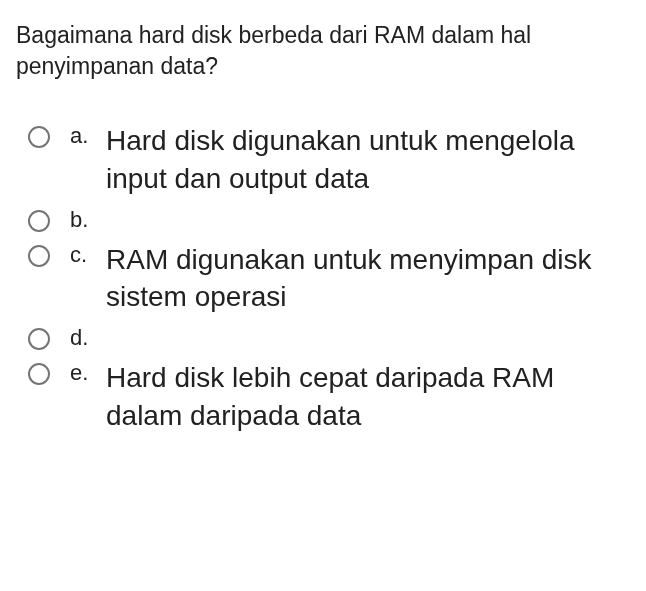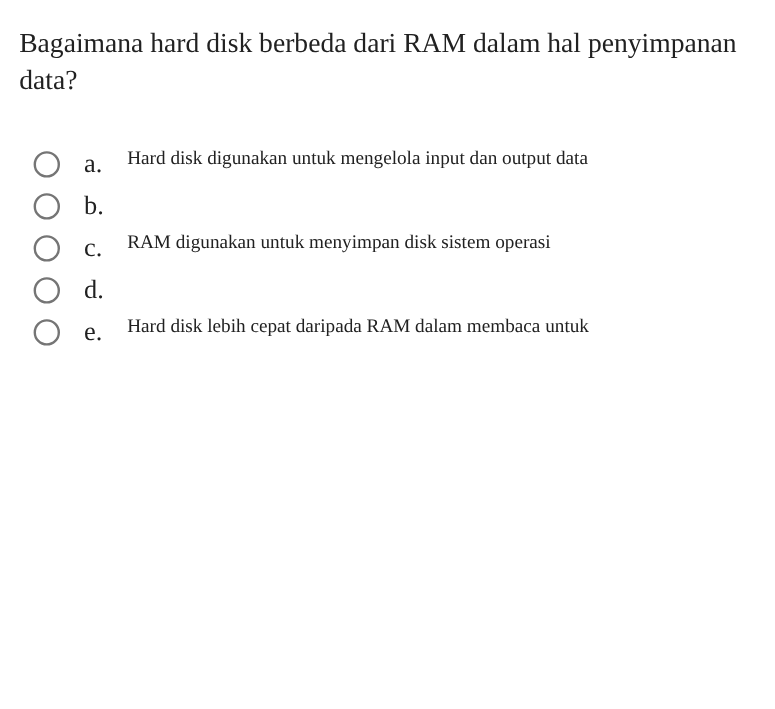--- a/index.html
+++ b/index.html
@@ -1,19 +1,18 @@
 <!DOCTYPE html>
 <html><head>
   <meta charset="utf-8">
   <style>
     * {
       margin: 0;
       padding: 0;
       box-sizing: border-box;
-      font-family: Liberation Serif, serif;
     }
     body {
       font-family: Arial, Helvetica, sans-serif;
       background: #ffffff;
       padding: 20px 16px;
       width: 646px;
       color: #212121;
     }
     .question {
       font-size: 23px;
@@ -42,21 +41,21 @@
       cursor: pointer;
     }
     .letter {
       font-size: 22px;
       color: #212121;
       width: 28px;
       flex-shrink: 0;
       margin-top: 1px;
     }
     .answer {
-      font-size: 16px;
+      font-size: 28px;
       line-height: 1.35;
       color: #212121;
       flex: 1;
       margin-left: 8px;
     }
   </style>
 </head>
 <body>
 
 <div class="question">Bagaimana hard disk berbeda dari RAM dalam hal penyimpanan data?</div>
@@ -76,15 +75,15 @@
     <div class="letter">c.</div>
     <div class="answer">RAM digunakan untuk menyimpan disk sistem operasi</div>
   </div>
   <div class="option">
     <div class="radio"></div>
     <div class="letter">d.</div>
   </div>
   <div class="option">
     <div class="radio"></div>
     <div class="letter">e.</div>
-    <div class="answer">Hard disk lebih cepat daripada RAM dalam membaca untuk</div>
+    <div class="answer">Hard disk lebih cepat daripada RAM dalam daripada data</div>
   </div>
 </div>
 
 </body></html>

